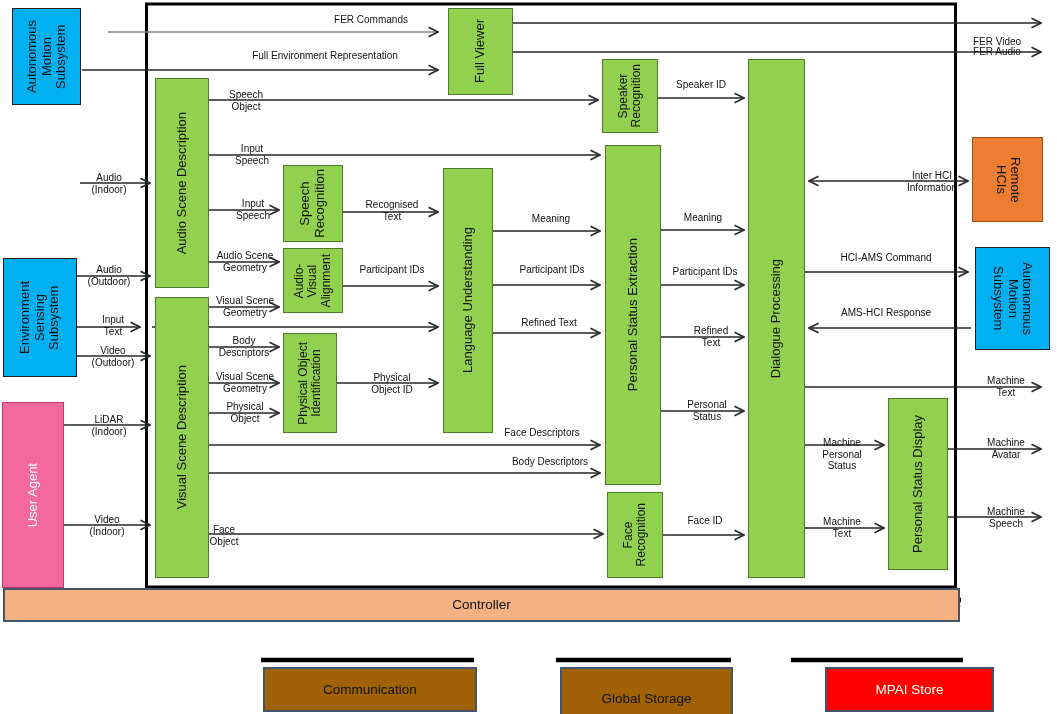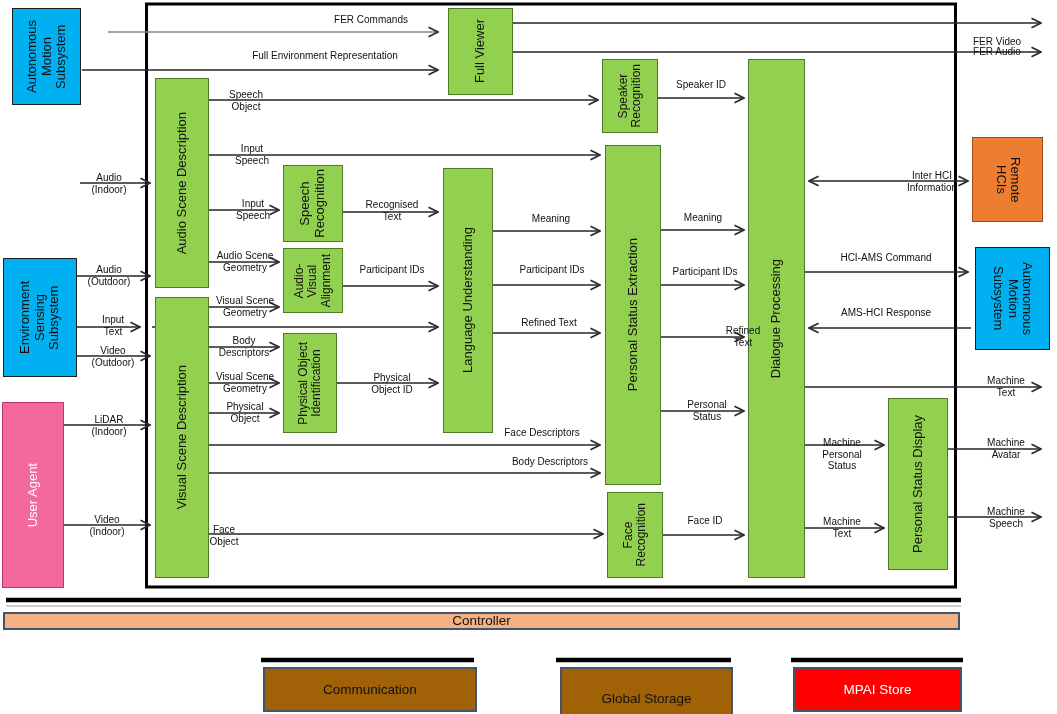--- a/index.html
+++ b/index.html
@@ -10,21 +10,21 @@
        box-sizing:border-box;border:1px solid #3d3d3d;text-align:center;
        font-size:13px;line-height:1.12;color:#111;white-space:pre-line;}
   .vccw{writing-mode:vertical-rl;transform:rotate(180deg);}
   .vcw{writing-mode:vertical-rl;}
   .green{background:#92D050;border-color:#4e7b27;}
   .blue{background:#00B0F0;border-color:#1f1f1f;}
   .pink{background:#F4699B;border-color:#c2346c;color:#fff;}
   .orange{background:#ED7D31;border-color:#9c4d12;}
   .peach{background:#F4B183;border-color:#44546A;border-width:2px;}
   .purple{background:#a16207;border-color:#44546A;border-width:2px;}
-  .red{background:#FF0000;border-color:#44546A;border-width:2px;color:#fff;}
+  .red{background:#FF0000;border-color:#44546A;border-width:2px;color:#fff;margin-left:32px;}
   .hbox{font-size:13.5px;}
   .lbl{position:absolute;transform:translate(-50%,-50%);font-size:10px;line-height:1.17;
        text-align:center;white-space:pre-line;color:#111;}
 </style>
 </head>
 <body>
 
 <div id="stage">
 
 <svg id="wires" width="1057" height="714" viewBox="0 0 1057 714">
@@ -116,21 +116,21 @@
 Recognition</span></div>
 <div class="box green" style="left:748px;top:59px;width:57px;height:519px;"><span class="vccw">Dialogue Processing</span></div>
 <div class="box green" style="left:888px;top:398px;width:60px;height:172px;"><span class="vccw">Personal Status Display</span></div>
 
 <div class="box orange" style="left:972px;top:137px;width:71px;height:85px;"><span class="vcw">Remote
 HCIs</span></div>
 <div class="box blue" style="left:975px;top:247px;width:75px;height:103px;"><span class="vcw">Autonomous
 Motion
 Subsystem</span></div>
 
-<div class="box peach hbox" style="left:3px;top:612px;width:957px;height:18px;"><span>Controller</span></div>
+<div class="box peach hbox" style="left:3px;top:588px;width:957px;height:34px;"><span>Controller</span></div>
 <div class="box purple hbox" style="left:263px;top:667px;width:214px;height:45px;"><span>Communication</span></div>
 <div class="box purple hbox" style="left:560px;top:667px;width:173px;height:63px;"><span>Global Storage</span></div>
 <div class="box red hbox" style="left:793px;top:667px;width:169px;height:45px;"><span>MPAI Store</span></div>
 
 <div class="lbl" style="left:371px;top:20px;">FER Commands</div>
 <div class="lbl" style="left:325px;top:56px;">Full Environment Representation</div>
 <div class="lbl" style="left:997px;top:13px;margin-top:39px;">FER  Audio</div>
 <div class="lbl" style="left:997px;top:42px;">FER  Video</div>
 <div class="lbl" style="left:246px;top:101px;">Speech
 Object</div>
@@ -164,21 +164,21 @@
 <div class="lbl" style="left:109px;top:426px;">LiDAR
 (Indoor)</div>
 <div class="lbl" style="left:107px;top:526px;">Video
 (Indoor)</div>
 <div class="lbl" style="left:551px;top:219px;">Meaning</div>
 <div class="lbl" style="left:392px;top:270px;">Participant IDs</div>
 <div class="lbl" style="left:552px;top:270px;">Participant IDs</div>
 <div class="lbl" style="left:549px;top:323px;">Refined Text</div>
 <div class="lbl" style="left:703px;top:218px;">Meaning</div>
 <div class="lbl" style="left:705px;top:272px;">Participant IDs</div>
-<div class="lbl" style="left:743px;top:337px;">Refined
+<div class="lbl" style="left:711px;top:337px;">Refined
 Text</div>
 <div class="lbl" style="left:707px;top:411px;">Personal
 Status</div>
 <div class="lbl" style="left:542px;top:433px;">Face Descriptors</div>
 <div class="lbl" style="left:550px;top:462px;">Body Descriptors</div>
 <div class="lbl" style="left:224px;top:536px;">Face
 Object</div>
 <div class="lbl" style="left:705px;top:521px;">Face ID</div>
 <div class="lbl" style="left:888px;top:182px;margin-left:44px;">Inter HCI
 Information</div>

